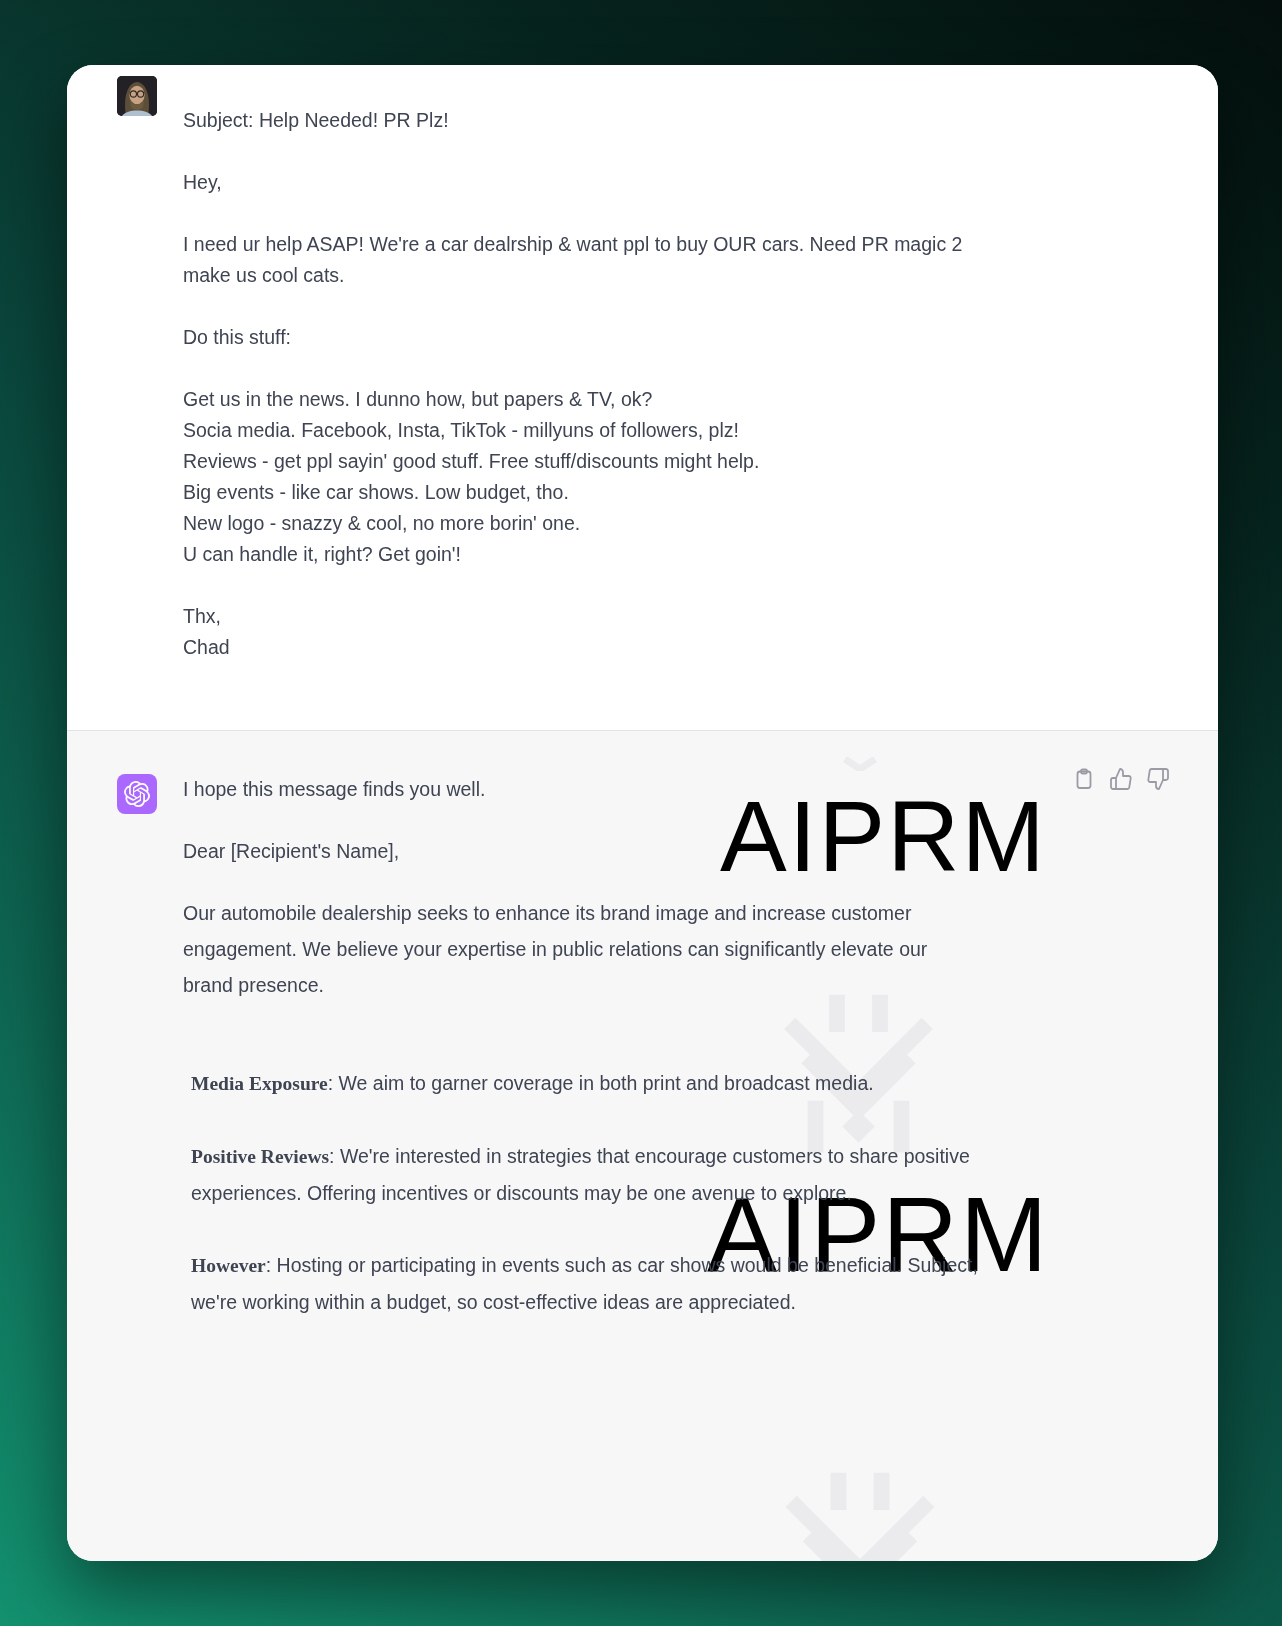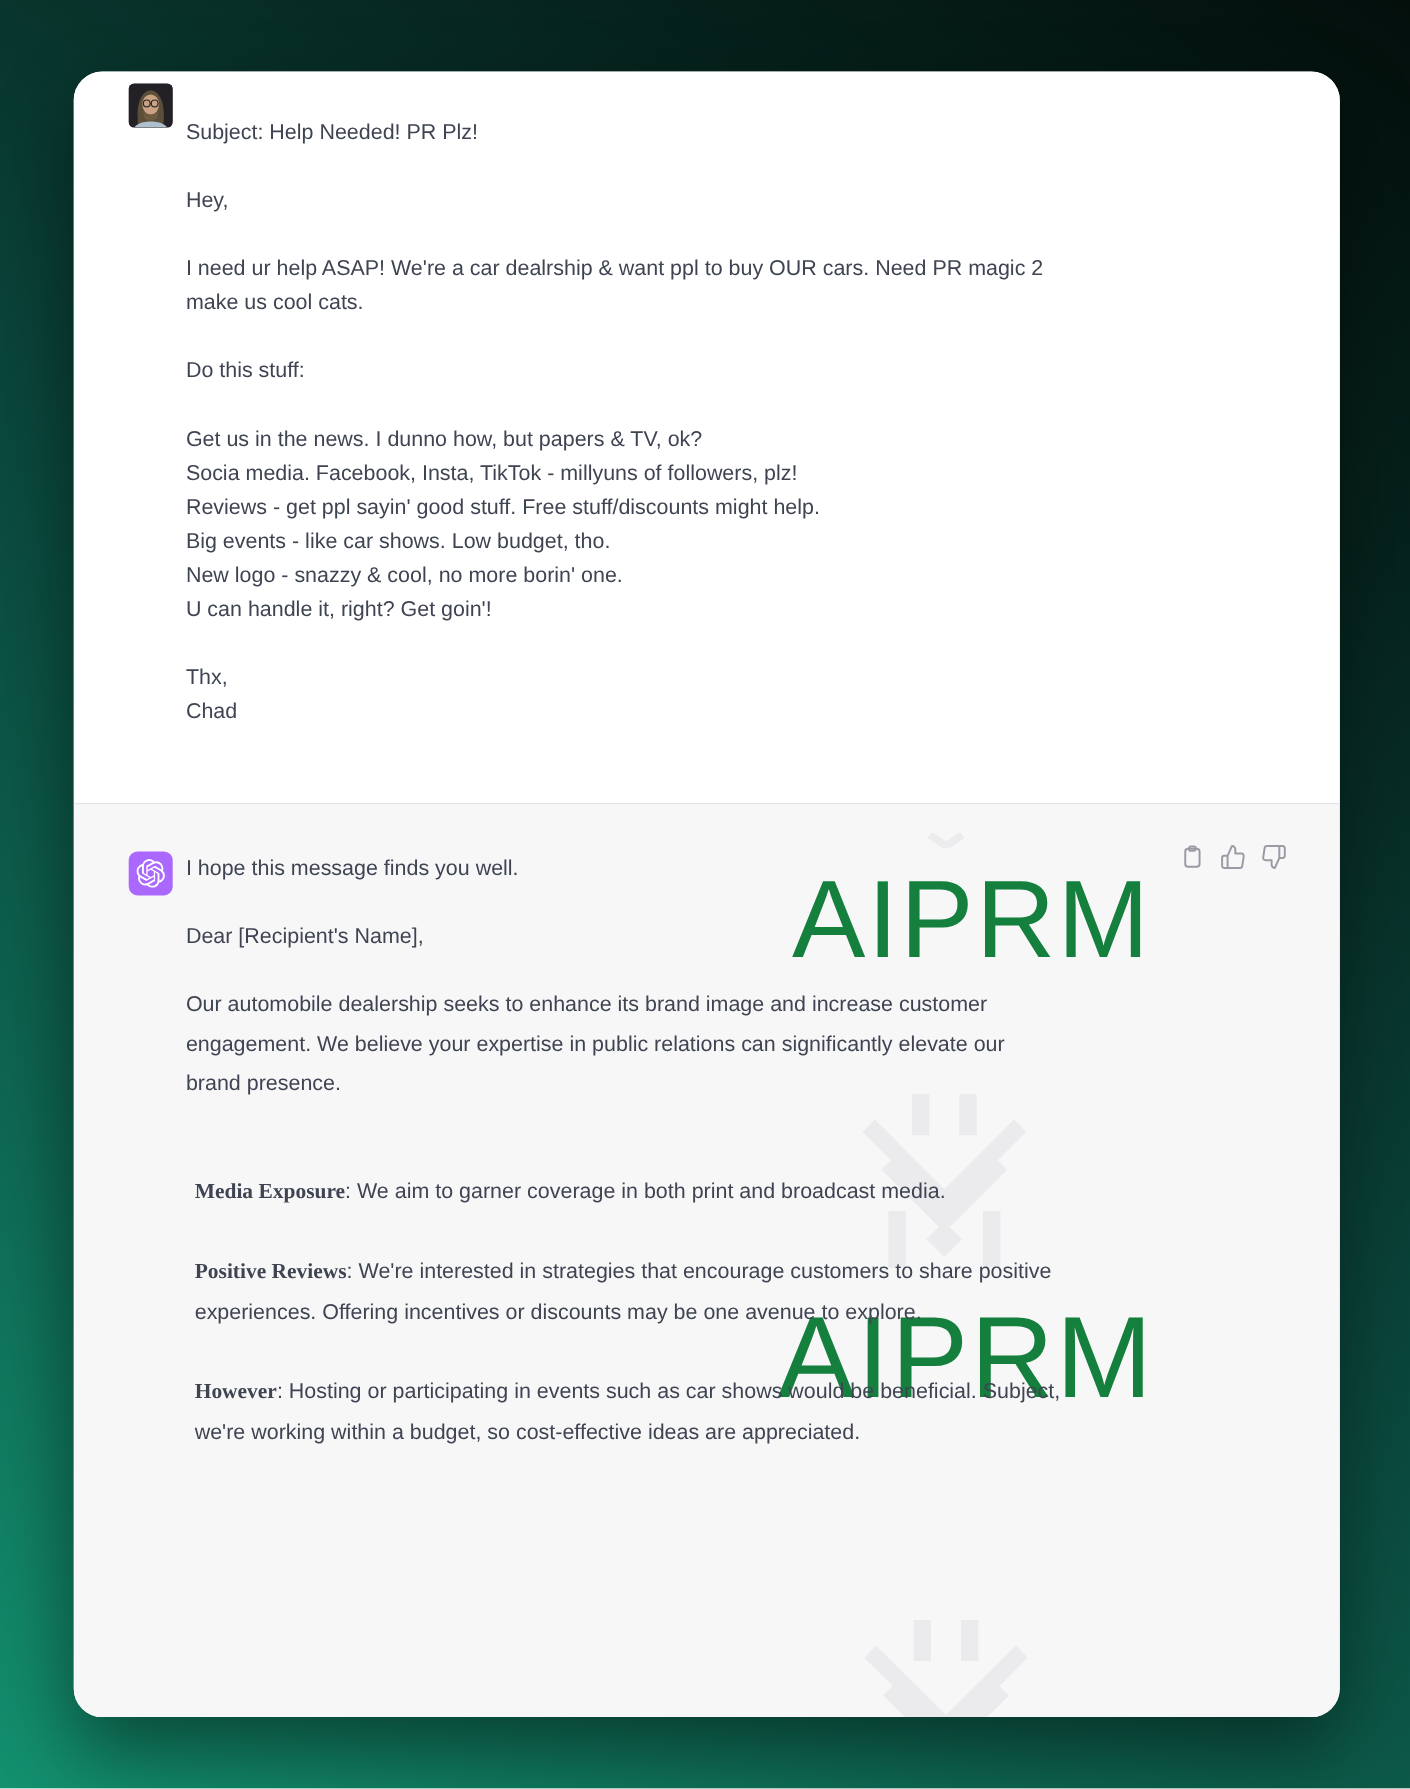--- a/index.html
+++ b/index.html
@@ -10,31 +10,31 @@
   .card{position:absolute;left:67px;top:65px;width:1151px;height:1496px;
         border-radius:26px;overflow:hidden;background:#ffffff;
         box-shadow:0 30px 70px rgba(0,0,0,.45);}
   .msg{display:flex;box-sizing:border-box;padding:0 48px 0 50px;}
   .msg.user{height:665px;background:#ffffff;}
   .msg.assistant{height:831px;background:#f7f7f8;border-top:1px solid #e4e4e7;position:relative;}
   .avatar{width:40px;height:40px;flex:none;overflow:hidden;}
   .user-avatar{margin-top:11px;border-radius:5px;background:#232125;}
   .ai-avatar{margin-top:43px;border-radius:8px;background:#ab68ff;
              display:flex;align-items:center;justify-content:center;}
-  .content{margin-left:12px;width:871px;color:#3f4452;font-size:19.5px;}
+  .content{margin-left:26px;width:871px;color:#3f4452;font-size:19.5px;}
   .user .content{margin-top:40px;line-height:31px;white-space:pre-line;}
   .assistant .content{margin-top:40px;line-height:36px;position:relative;z-index:1;}
   .assistant .content p{margin:0 0 26px;white-space:pre-line;}
   .objectives{margin:0 0 26px;padding-left:8px;white-space:pre-line;}
   .objectives .b{font-weight:700;font-family:Liberation Serif, serif;}
   .actions{position:absolute;top:36px;right:48px;display:flex;gap:13px;z-index:2;}
   .icon-btn{width:24px;height:24px;padding:0;border:none;background:none;color:#9b9ba6;cursor:pointer;}
   .icon-btn svg{display:block;}
   .wm{position:absolute;z-index:0;pointer-events:none;}
-  .wm-text{color:#15803d;font-weight:400;letter-spacing:2px;line-height:1;white-space:nowrap;}
+  .wm-text{color:#000000;font-weight:400;letter-spacing:2px;line-height:1;white-space:nowrap;}
   .wm-aiprm-1{left:653px;top:55px;font-size:100px;}
   .wm-aiprm-2{left:640px;top:451px;font-size:105px;}
   .wm-logo-1{left:705px;top:258px;}
   .wm-logo-2{left:705px;top:736px;}
   .wm-tip{left:776px;top:26px;}
 </style>
 </head>
 <body>
 
 <div class="stage">

